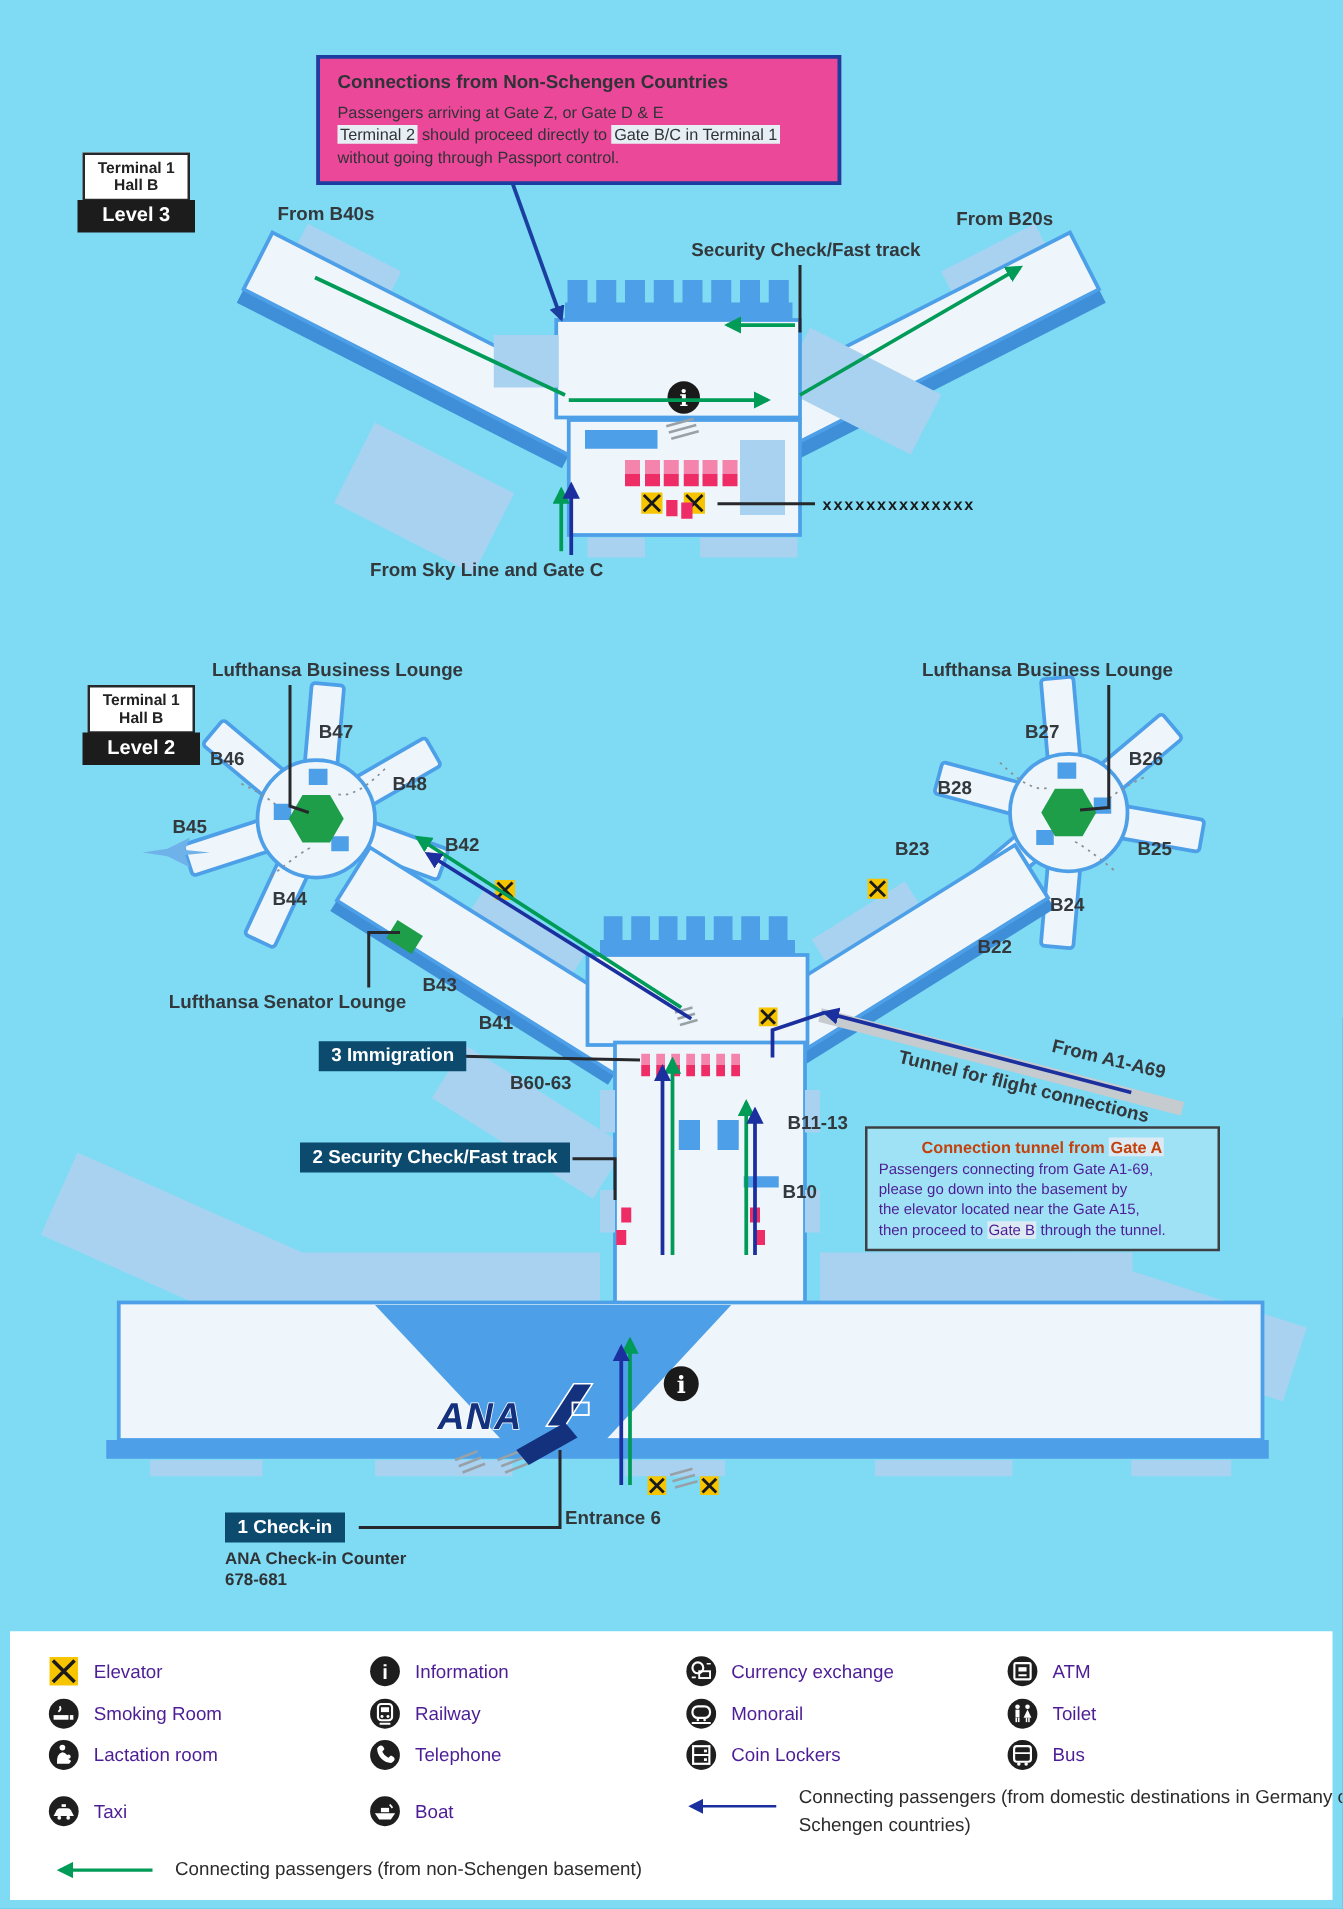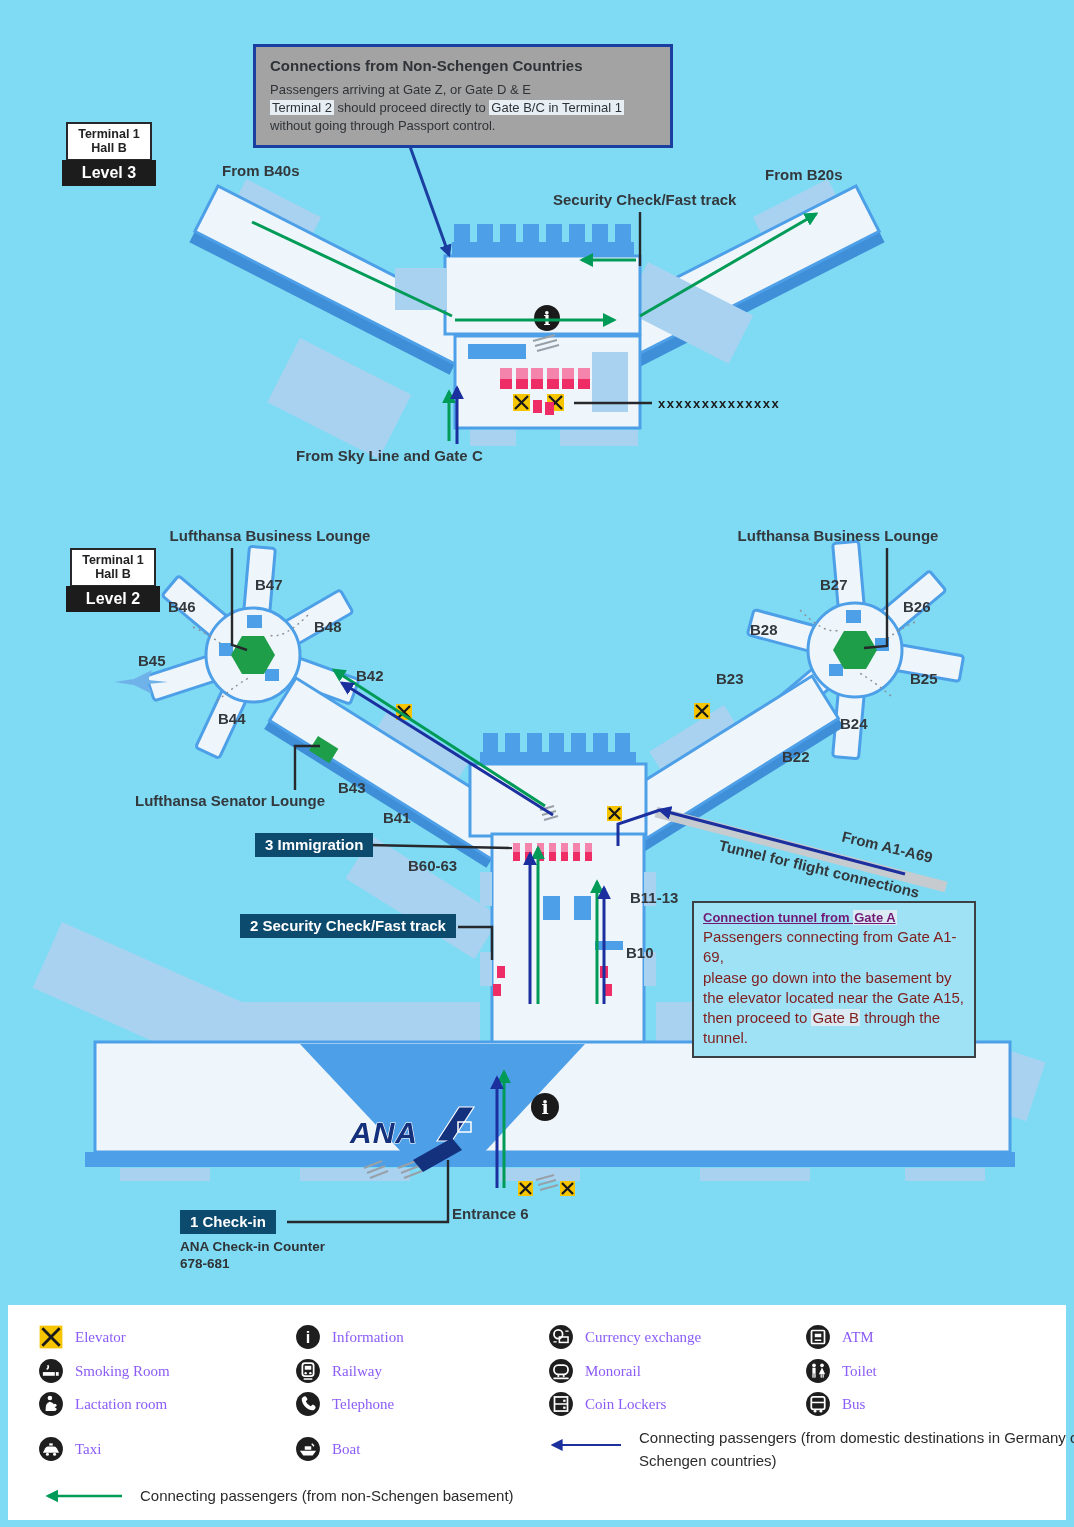--- a/index.html
+++ b/index.html
@@ -20,41 +20,41 @@
   .esc{stroke:#98A0A8;stroke-width:2;fill:none;}
   .pink1{fill:#F584AD;}.pink2{fill:#EE2D67;}
   .ic-i{font-family:"DejaVu Serif",serif;font-weight:bold;fill:#fff;text-anchor:middle;}
   .xline{stroke:#1a1a1a;stroke-width:2.3;}
 
   .badge{position:absolute;width:94px;text-align:center;z-index:5;}
   .badge-top{background:#fff;border:2.5px solid #26282B;color:#222;font-size:12.5px;line-height:1.15;
              font-weight:bold;padding:3px 2px;width:78px;margin:0 auto;}
   .badge-level{background:#1c1c1c;color:#fff;font-size:16px;font-weight:bold;padding:4px 0;width:94px;margin-top:-1px;}
 
-  .callout{position:absolute;left:253px;top:44px;width:388px;background:#a3a3a3;
+  .callout{position:absolute;left:253px;top:44px;width:388px;background:#ec4899;
            border:3px solid #1B3FA0;padding:10px 12px 10px 14px;z-index:5;}
   .callout .ti{font-size:15px;font-weight:bold;color:#2F3337;margin-bottom:7px;}
   .callout .ln{font-size:13px;font-weight:500;color:#2F3337;line-height:1.38;}
   .hl{background:#E7EFF4;padding:0 2px;}
 
   .stepbox{position:absolute;background:#0c4a6e;color:#fff;font-size:15px;font-weight:bold;
            padding:3px 10px 4px;white-space:nowrap;z-index:5;}
 
   .tunnelbox{position:absolute;left:692px;top:901px;width:262px;background:#9FE2F6;
              border:2px solid #3C4043;padding:7px 9px;z-index:5;}
-  .tunnelbox .ti{font-size:13px;font-weight:bold;color:#701a75;text-decoration:underline;margin-bottom:2px;}
-  .tunnelbox .ln{font-size:15px;font-weight:500;color:#7f1d1d;line-height:1.35;}
+  .tunnelbox .ti{font-size:13px;font-weight:bold;color:#c2410c;margin-bottom:2px;text-align:center;}
+  .tunnelbox .ln{font-size:12px;font-weight:500;color:#4c1d95;line-height:1.35;}
   .hl2{background:#DCEBF3;padding:0 1px;}
 
   .counter-note{position:absolute;left:180px;top:1239px;font-size:13.5px;font-weight:bold;
                 color:#2F3337;line-height:1.25;z-index:5;}
 
   .legend{position:absolute;left:8px;top:1305px;width:1058px;height:215px;background:#fff;}
   .lg-item{position:absolute;display:flex;align-items:center;gap:11px;}
-  .lg-item span{font-size:15px;font-weight:500;color:#8b5cf6;white-space:nowrap;font-family:Liberation Serif, serif;}
+  .lg-item span{font-size:15px;font-weight:500;color:#4c1d95;white-space:nowrap;}
   .lgic{width:26px;height:26px;flex:0 0 auto;}
   .lg-c1{left:30px}.lg-c2{left:287px}.lg-c3{left:540px}.lg-c4{left:797px}
   .lg-r1{top:19px}.lg-r2{top:53px}.lg-r3{top:86px}.lg-r4{top:131px}
   .lg-arrow-item{position:absolute;display:flex;align-items:flex-start;gap:14px;}
   .lg-arrow-item p{margin:0;font-size:15px;font-weight:500;color:#2B2B2B;line-height:1.5;}
 </style>
 </head>
 <body>
 
 <div class="stage">

